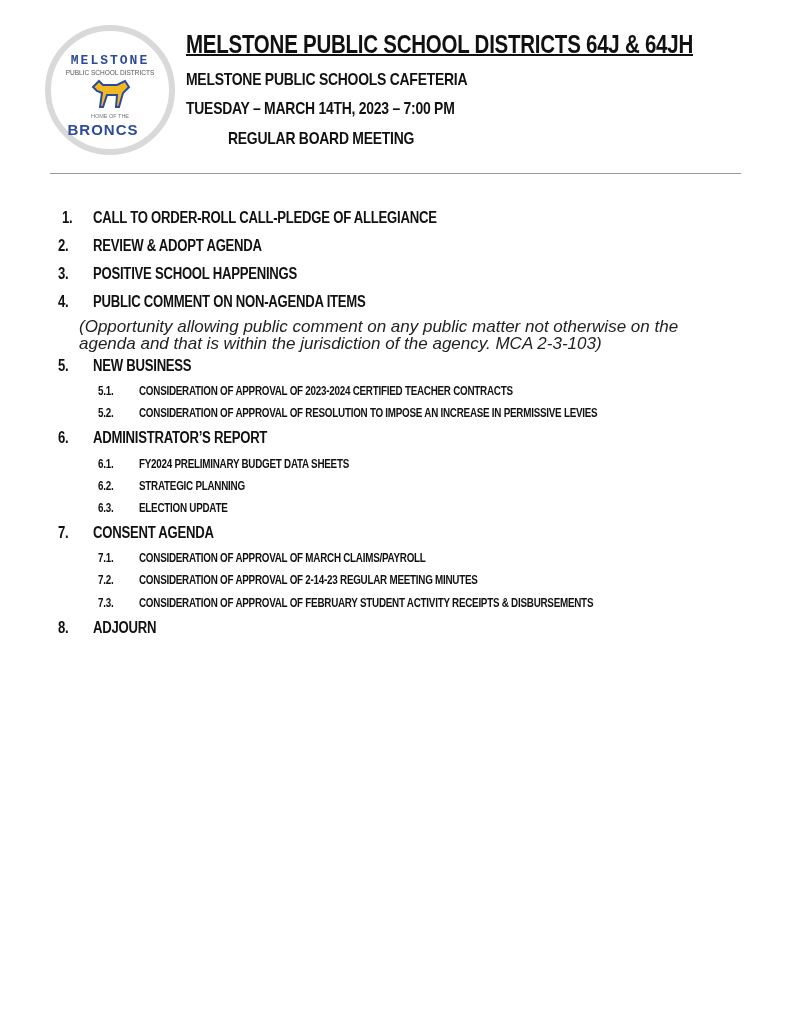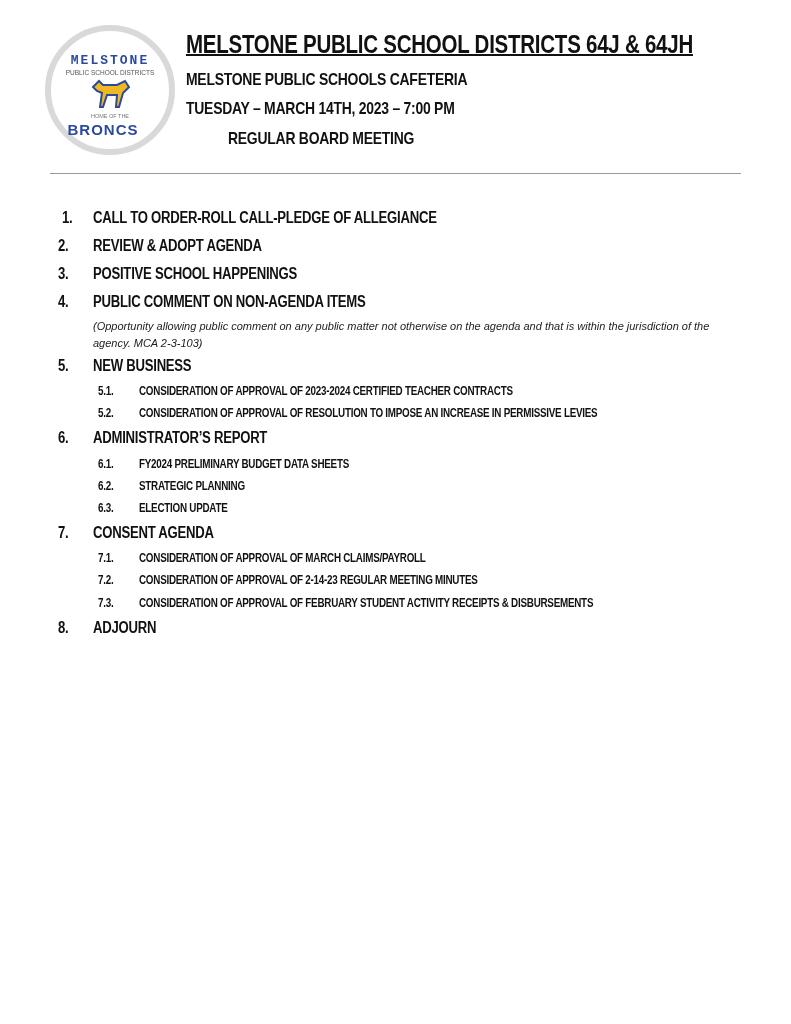--- a/index.html
+++ b/index.html
@@ -13,21 +13,21 @@
   .logo svg { position:absolute; left:38px; top:46px; }
   .h { position:absolute; left:186px; }
   .title { top:30px; font-size:25px; transform:scaleX(0.82); text-decoration:underline; text-decoration-thickness:2px; }
   .sub { font-size:17px; transform:scaleX(0.82); }
   .rule { position:absolute; left:50px; top:173px; width:691px; height:1px; background:#999; }
   .item { position:absolute; left:0; }
   .num { position:absolute; font-size:16px; transform:scaleX(0.82); }
   .txt { position:absolute; left:93px; font-size:16px; transform:scaleX(0.82); }
   .snum { position:absolute; left:98px; font-size:12px; transform:scaleX(0.82); }
   .stxt { position:absolute; left:139px; font-size:12px; transform:scaleX(0.82); }
-  .note { position:absolute; left:93px; top:318px; width:650px; font-family:"Liberation Sans", sans-serif; font-style:italic; font-size:11px; line-height:17px; color:#222; }
+  .note { position:absolute; left:79px; top:318px; width:650px; font-family:"Liberation Sans", sans-serif; font-style:italic; font-size:17px; line-height:17px; color:#222; }
 </style>
 </head>
 <body>
 
 <div class="logo">
   <span class="l1">MELSTONE</span>
   <span class="l2">PUBLIC SCHOOL DISTRICTS</span>
   <svg width="44" height="36" viewBox="0 0 44 36">
     <path d="M4 10 L10 4 L14 8 L28 8 L36 4 L40 10 L34 16 L30 30 L27 30 L28 18 L18 18 L14 30 L11 30 L13 16 L8 14 Z" fill="#f2b824" stroke="#2b4a9a" stroke-width="2"></path>
   </svg>

